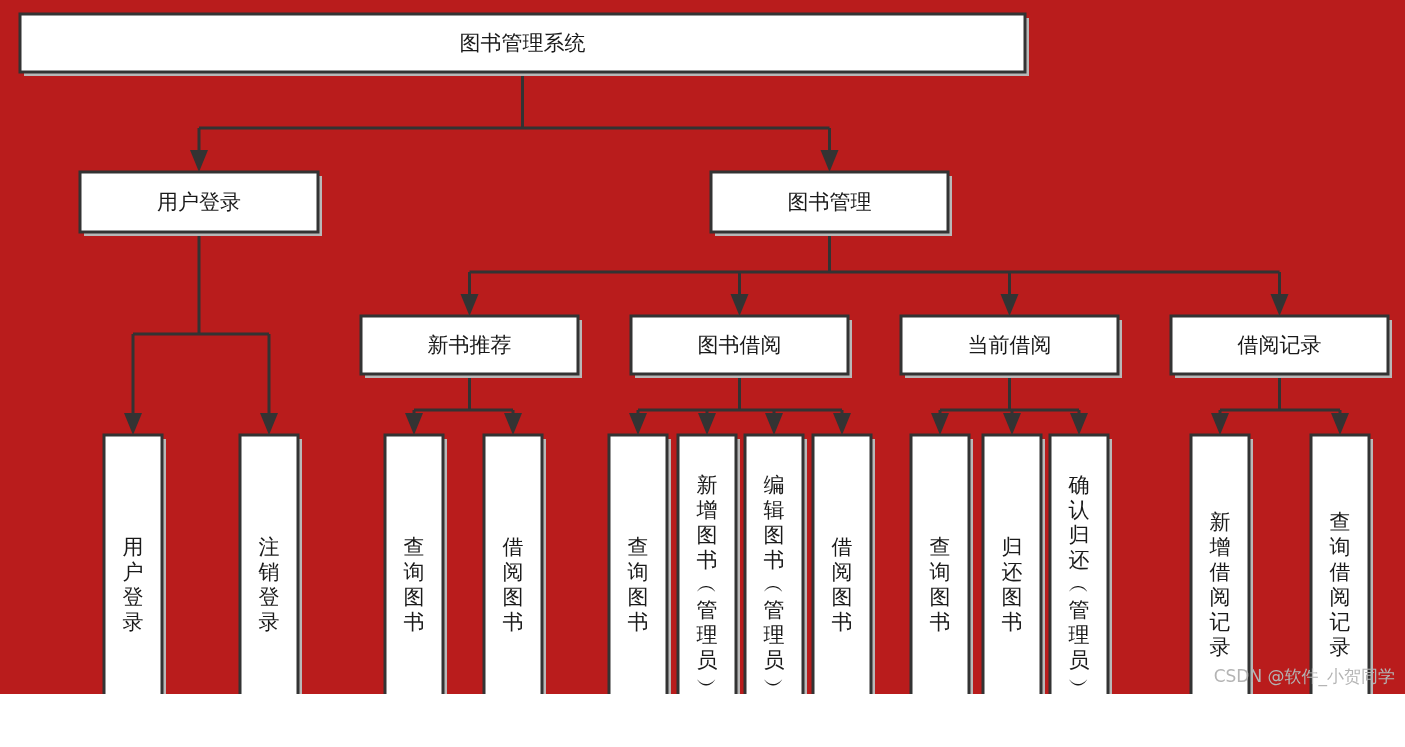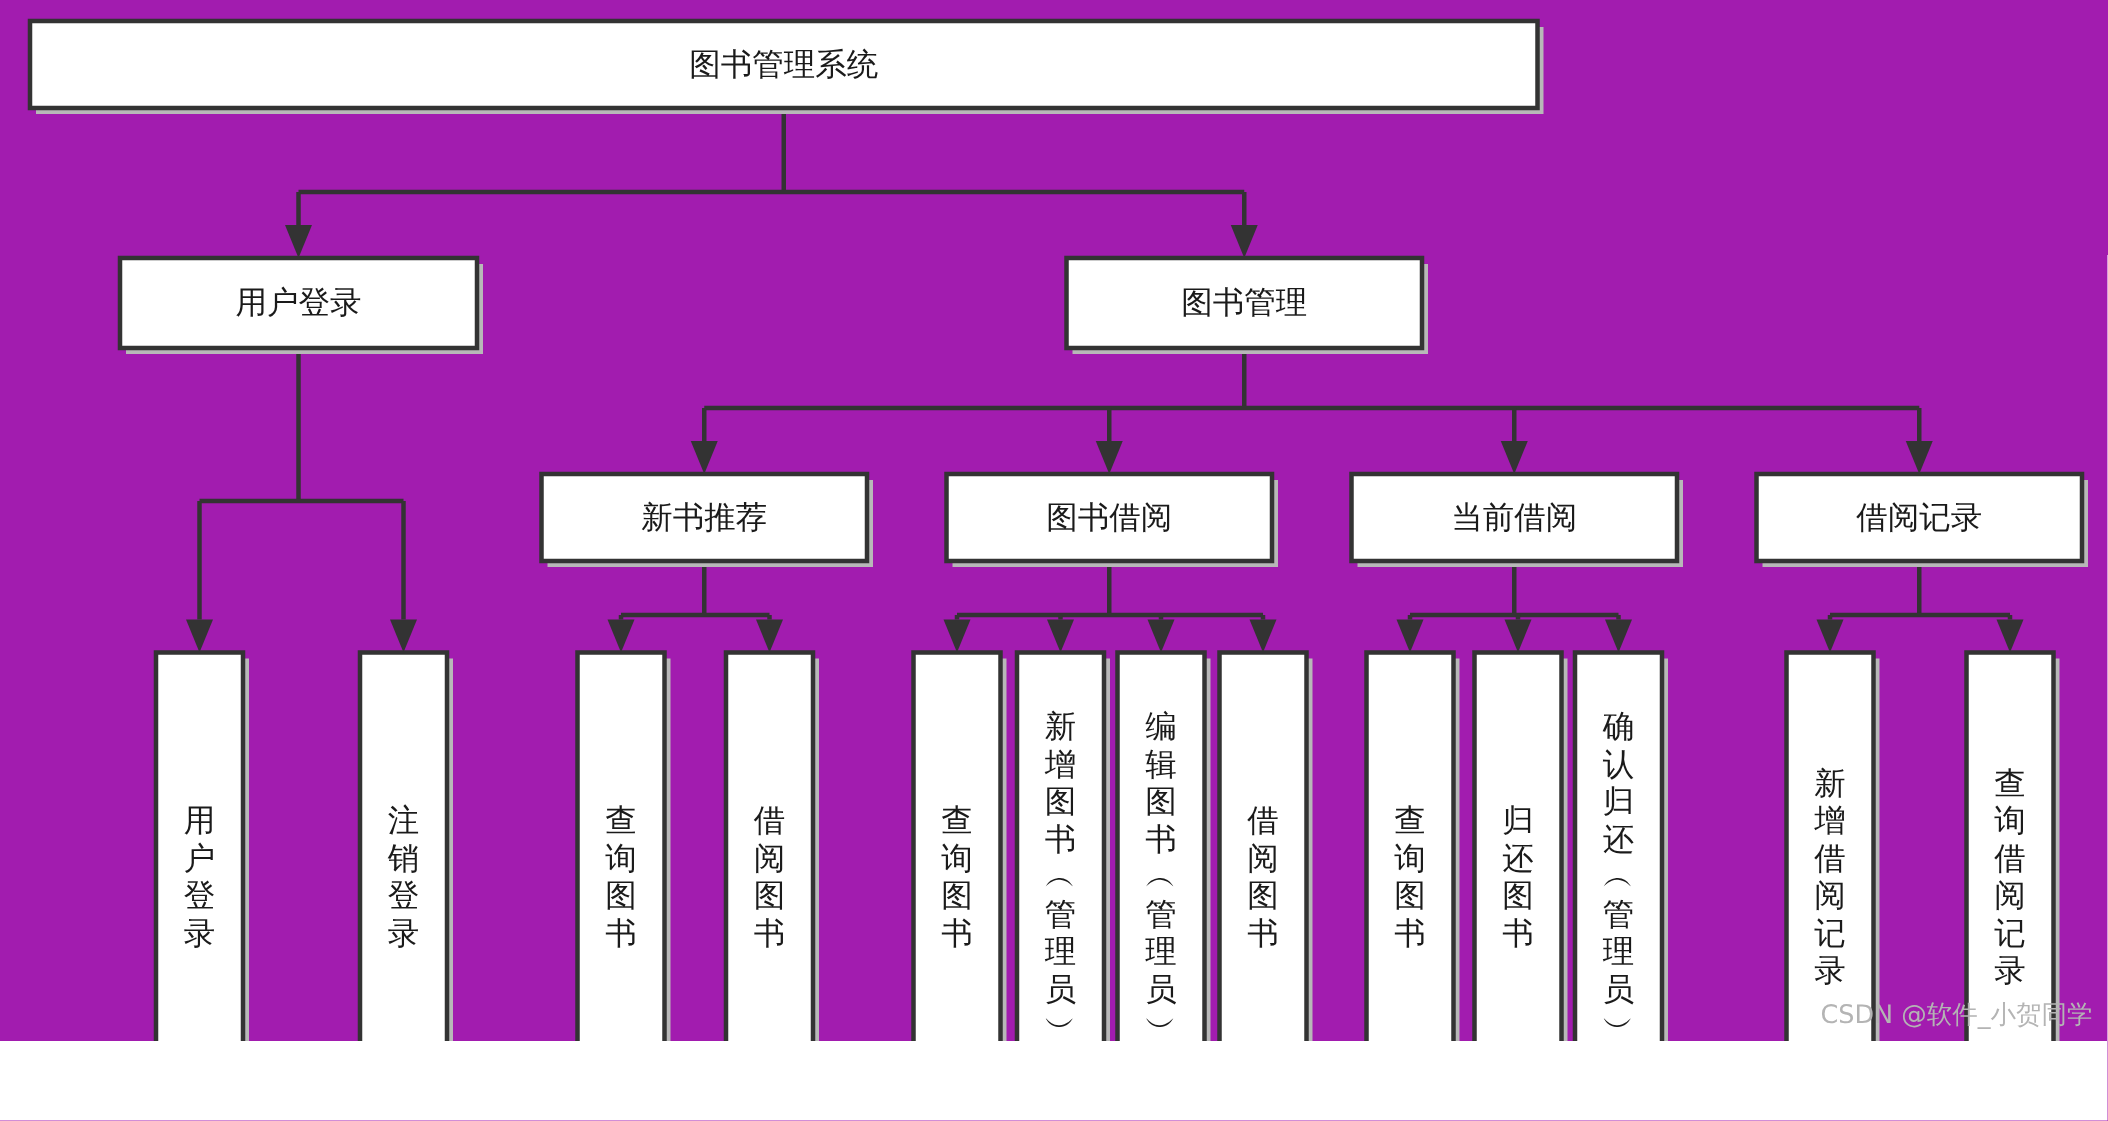--- a/index.html
+++ b/index.html
@@ -4,21 +4,21 @@
 <style>
   html, body {
     margin: 0;
     padding: 0;
     background: #ffffff;
   }
   #canvas {
     position: relative;
     width: 1405px;
     height: 694px;
-    background: #a21caf;
+    background: #b91c1c;
     font-family: "DejaVu Sans", "Liberation Sans", sans-serif;
     overflow: hidden;
   }
   svg#diagram {
     position: absolute;
     left: 0;
     top: 0;
     width: 1405px;
     height: 747px;
   }

